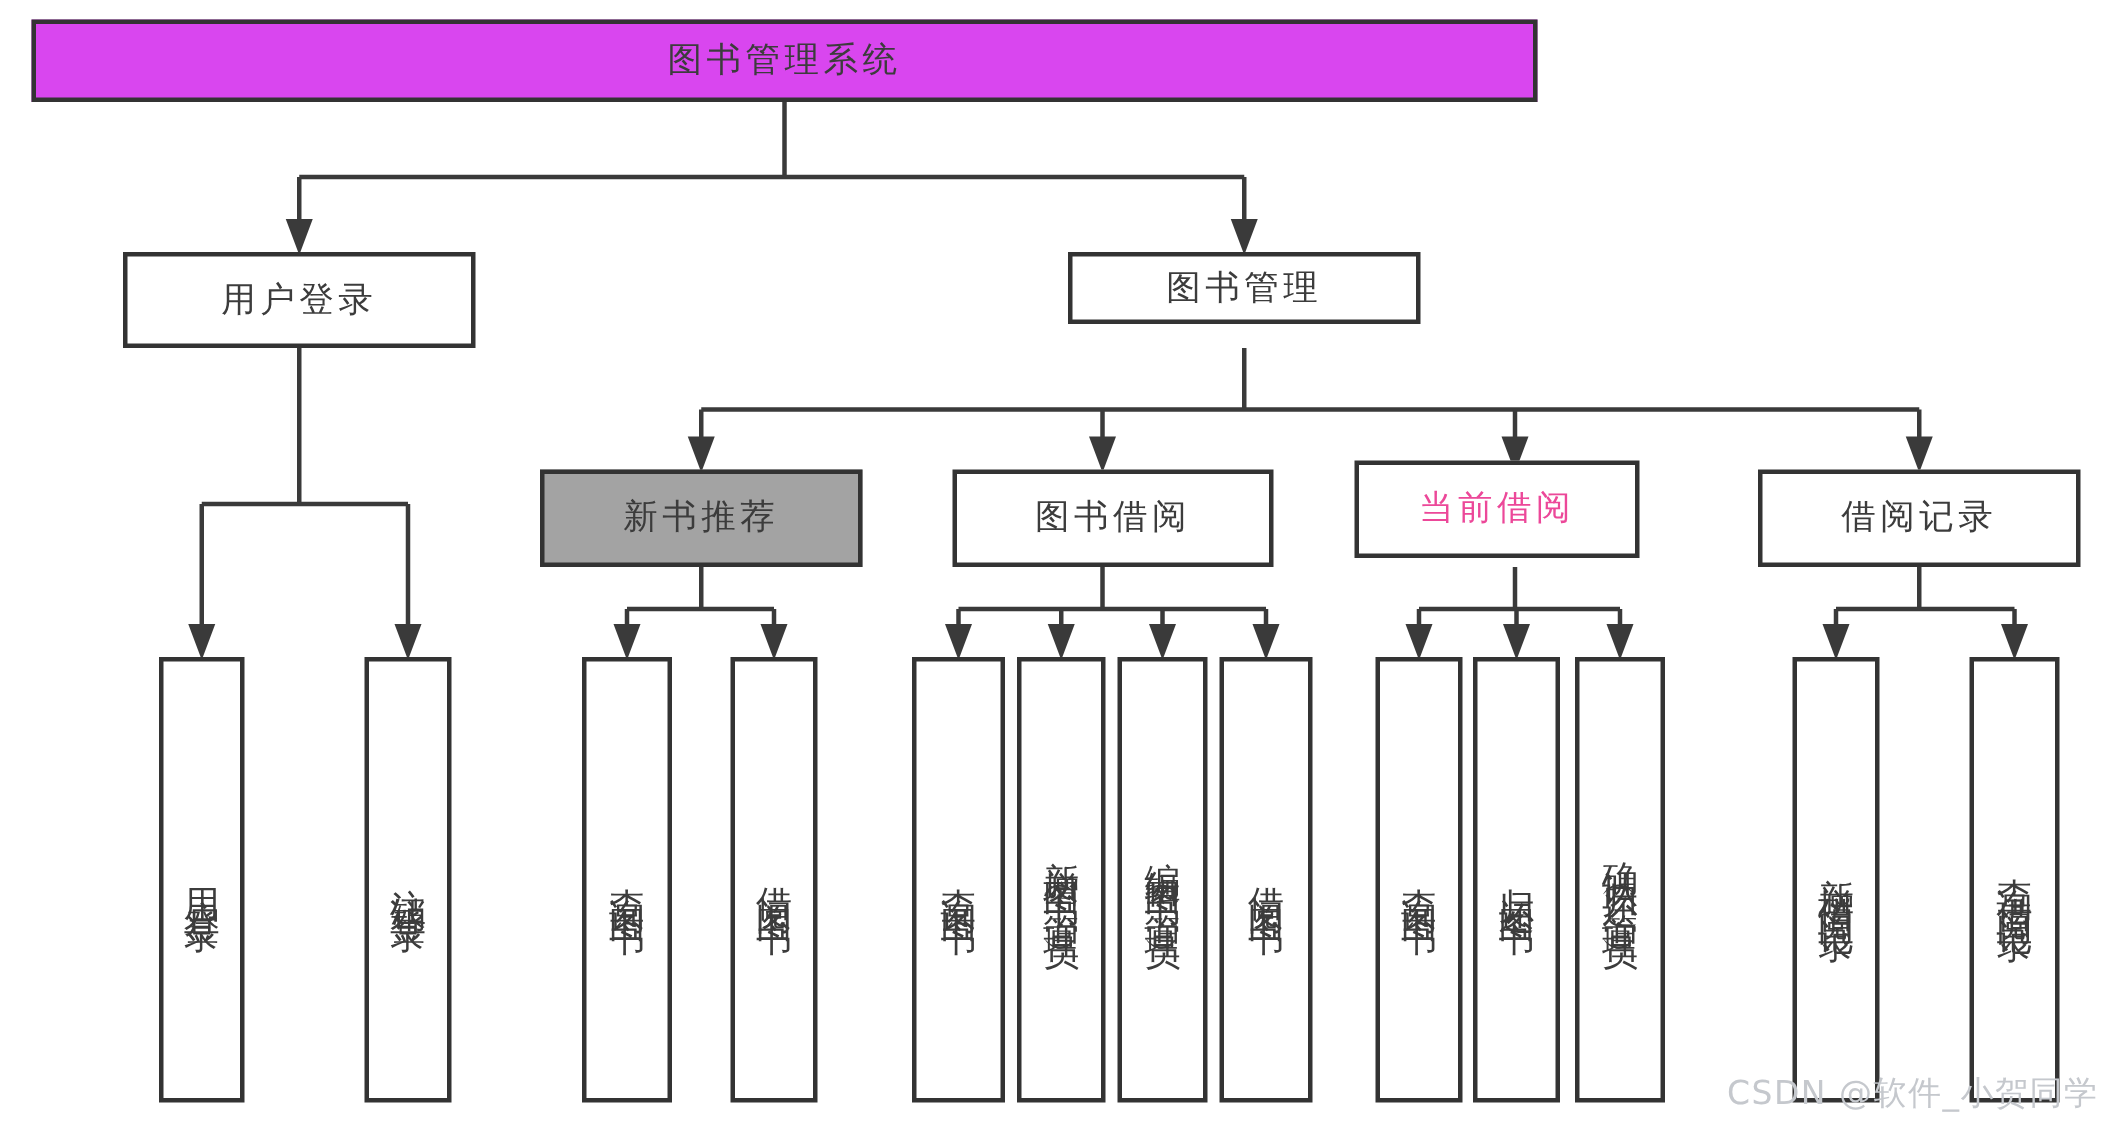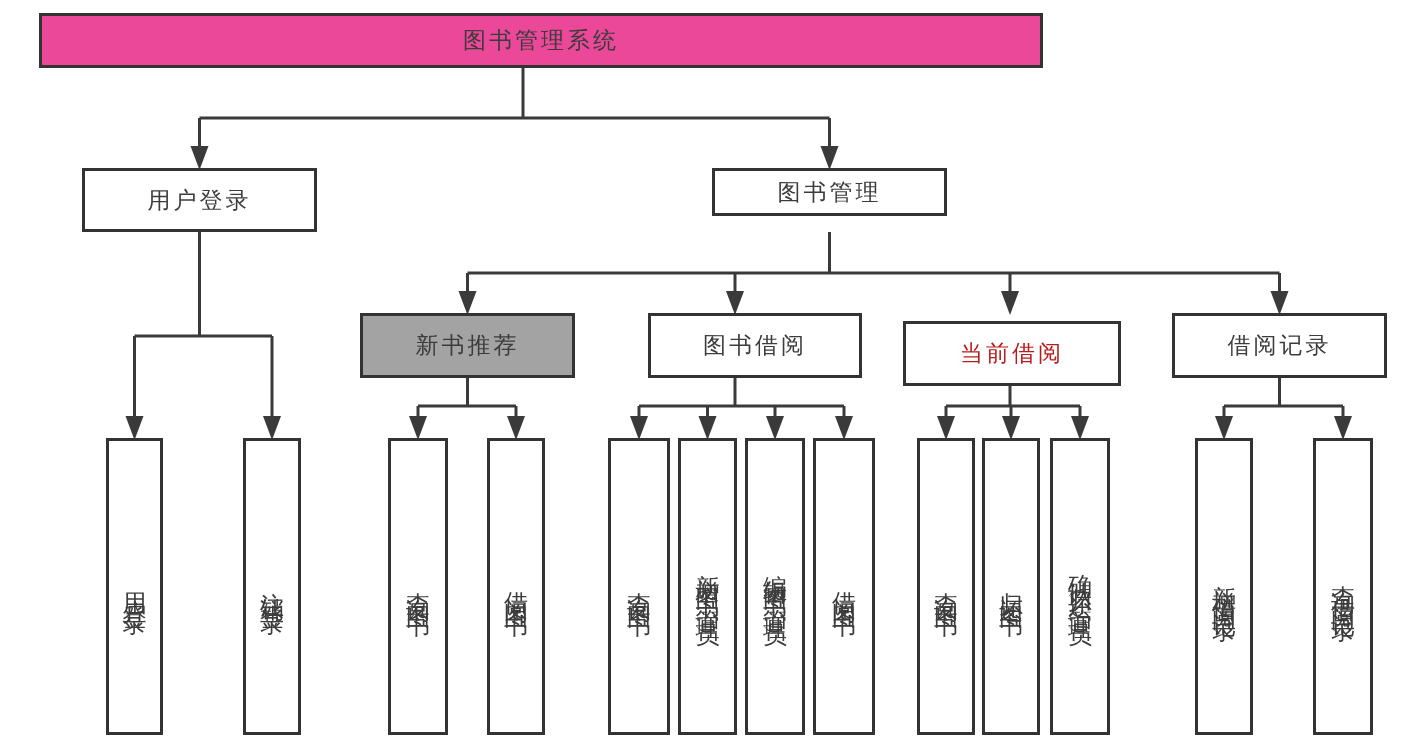--- a/index.html
+++ b/index.html
@@ -103,36 +103,36 @@
       <line x1="1080" y1="406" x2="1080" y2="418" stroke="#3a3a3a" stroke-width="3"></line>
       <polygon points="1071,416 1089,416 1080,440" fill="#3a3a3a"></polygon>
       <line x1="1279.5" y1="378" x2="1279.5" y2="406" stroke="#3a3a3a" stroke-width="3"></line>
       <line x1="1224" y1="406" x2="1343" y2="406" stroke="#3a3a3a" stroke-width="3"></line>
       <line x1="1224" y1="406" x2="1224" y2="418" stroke="#3a3a3a" stroke-width="3"></line>
       <polygon points="1215,416 1233,416 1224,440" fill="#3a3a3a"></polygon>
       <line x1="1343" y1="406" x2="1343" y2="418" stroke="#3a3a3a" stroke-width="3"></line>
       <polygon points="1334,416 1352,416 1343,440" fill="#3a3a3a"></polygon>
     </svg>
   <div id="nodes">
-      <div class="node" style="left: 39px; top: 13px; width: 1004px; height: 55px; border-color: rgb(51, 51, 51); background: #ec4899; color: rgb(60, 60, 60);">
+      <div class="node" style="left: 21px; top: 13px; width: 1004px; height: 55px; border-color: rgb(51, 51, 51); background: #d946ef; color: rgb(60, 60, 60);">
         <span class="label-h">图书管理系统</span>
       </div>
       <div class="node" style="left: 82px; top: 168px; width: 235px; height: 64px; border-color: rgb(51, 51, 51); background: rgb(255, 255, 255); color: rgb(60, 60, 60);">
         <span class="label-h">用户登录</span>
       </div>
       <div class="node" style="left: 712px; top: 168px; width: 235px; height: 48px; border-color: rgb(51, 51, 51); background: rgb(255, 255, 255); color: rgb(60, 60, 60);">
         <span class="label-h">图书管理</span>
       </div>
       <div class="node" style="left: 360px; top: 313px; width: 215px; height: 65px; border-color: rgb(51, 51, 51); background: #a3a3a3; color: rgb(60, 60, 60);">
         <span class="label-h">新书推荐</span>
       </div>
-      <div class="node" style="left: 648px; top: 313px; width: 214px; height: 65px; border-color: rgb(51, 51, 51); background: rgb(255, 255, 255); color: rgb(60, 60, 60);">
+      <div class="node" style="left: 635px; top: 313px; width: 214px; height: 65px; border-color: rgb(51, 51, 51); background: rgb(255, 255, 255); color: rgb(60, 60, 60);">
         <span class="label-h">图书借阅</span>
       </div>
-      <div class="node" style="left: 903px; top: 321px; width: 218px; height: 65px; border-color: rgb(51, 51, 51); background: rgb(255, 255, 255); color: #b91c1c;">
+      <div class="node" style="left: 903px; top: 307px; width: 190px; height: 65px; border-color: rgb(51, 51, 51); background: rgb(255, 255, 255); color: #ec4899;">
         <span class="label-h">当前借阅</span>
       </div>
       <div class="node" style="left: 1172px; top: 313px; width: 215px; height: 65px; border-color: rgb(51, 51, 51); background: rgb(255, 255, 255); color: rgb(60, 60, 60);">
         <span class="label-h">借阅记录</span>
       </div>
       <div class="node" style="left: 106px; top: 438px; width: 57px; height: 297px; border-color: rgb(51, 51, 51); background: rgb(255, 255, 255); color: rgb(60, 60, 60);">
         <span class="label-v">用户登录</span>
       </div>
       <div class="node" style="left: 243px; top: 438px; width: 58px; height: 297px; border-color: rgb(51, 51, 51); background: rgb(255, 255, 255); color: rgb(60, 60, 60);">
         <span class="label-v">注销登录</span>
@@ -164,13 +164,14 @@
       <div class="node" style="left: 1050px; top: 438px; width: 60px; height: 297px; border-color: rgb(51, 51, 51); background: rgb(255, 255, 255); color: rgb(60, 60, 60);">
         <span class="label-v">确认归还（管理员）</span>
       </div>
       <div class="node" style="left: 1195px; top: 438px; width: 58px; height: 297px; border-color: rgb(51, 51, 51); background: rgb(255, 255, 255); color: rgb(60, 60, 60);">
         <span class="label-v">新增借阅记录</span>
       </div>
       <div class="node" style="left: 1313px; top: 438px; width: 60px; height: 297px; border-color: rgb(51, 51, 51); background: rgb(255, 255, 255); color: rgb(60, 60, 60);">
         <span class="label-v">查询借阅记录</span>
       </div>
     </div>
+  <div class="watermark" style="color: rgb(197, 200, 205);">CSDN @软件_小贺同学</div>
 </div>
 
 </body></html>

